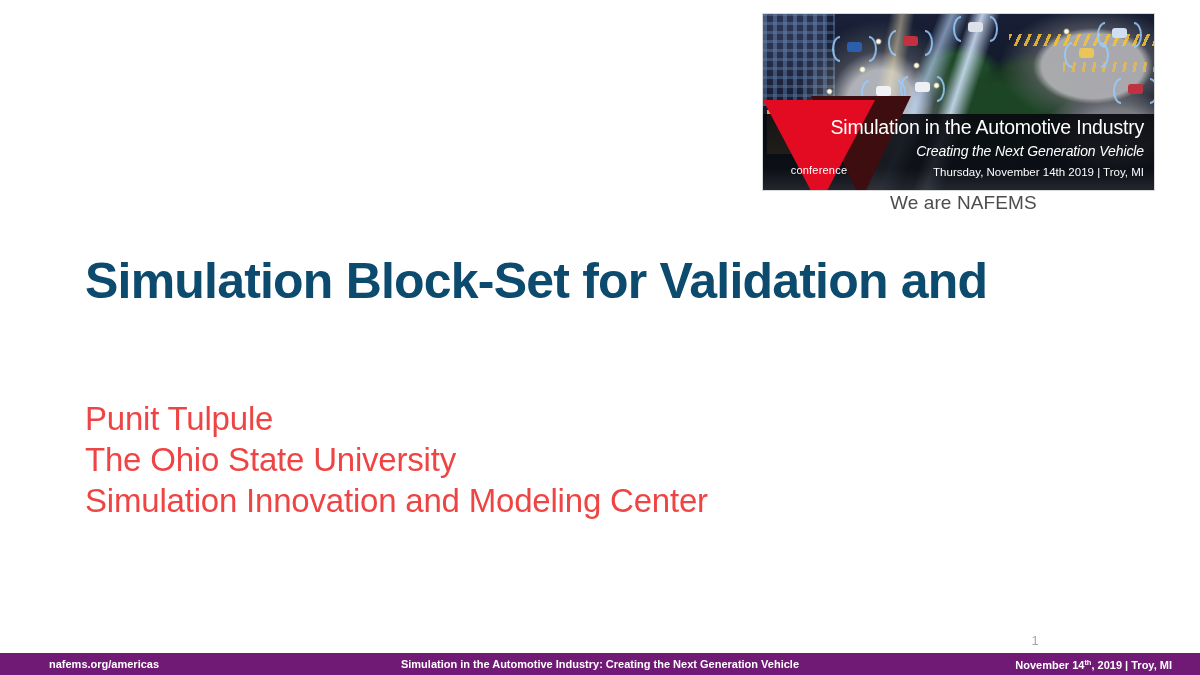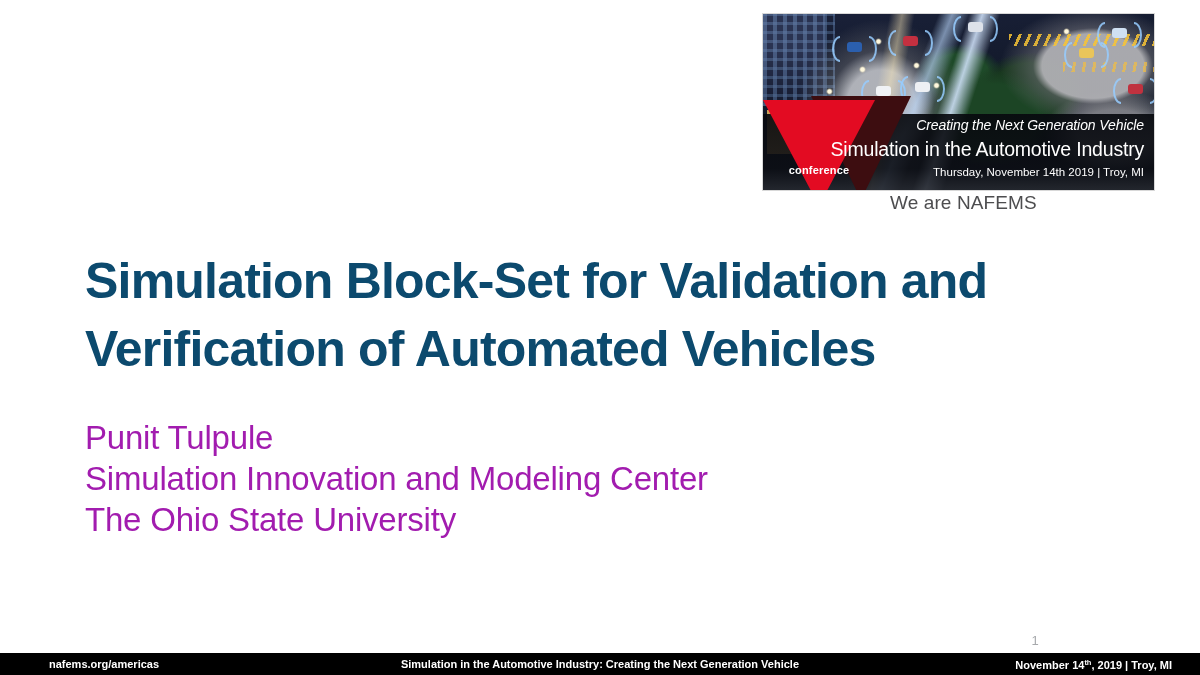--- a/index.html
+++ b/index.html
@@ -141,21 +141,20 @@
   #tri-label {
     position: absolute;
     left: 14px;
     top: 76px;
     width: 84px;
     text-align: center;
     color: #ffffff;
     font-size: 11px;
     letter-spacing: 0.2px;
     white-space: nowrap;
-    font-weight: bold;
   }
 
   
   #banner-band {
     position: absolute;
     left: 0;
     top: 100px;
     width: 393px;
     height: 78px;
     background: linear-gradient(180deg, rgba(7,9,14,0.92) 0%, rgba(12,14,20,0.88) 70%, rgba(40,43,50,0.9) 100%);
@@ -221,47 +220,46 @@
     line-height: 68px;
     letter-spacing: -0.8px;
   }
 
   
   #subtitle {
     position: absolute;
     left: 85px;
     top: 398px;
     width: 1000px;
-    color: #a21caf;
+    color: #ef4444;
     font-size: 33px;
     line-height: 41px;
     font-weight: 400;
     letter-spacing: -0.2px;
-    margin-top: 19px;
   }
 
   
   #page-number {
     position: absolute;
     left: 1000px;
     top: 633px;
     width: 70px;
     text-align: center;
     color: #a7a9ac;
     font-size: 13px;
   }
 
   
   #footer {
     position: absolute;
     left: 0;
     bottom: 0;
     width: 1200px;
     height: 22px;
-    background: #000000;
+    background: #701a75;
     color: #ffffff;
     font-size: 11px;
     font-weight: bold;
   }
   #footer-left {
     position: absolute;
     left: 49px;
     top: 5px;
     white-space: nowrap;
   }
@@ -310,39 +308,38 @@
 
       <div id="banner-band"></div>
 
       <div id="tri-group">
         <div class="tri-dark"></div>
         <div class="tri-red"></div>
         <div id="tri-label">conference</div>
       </div>
 
       <div id="banner-text">
+        <div id="banner-title">Simulation in the Automotive Industry</div>
         <div id="banner-tagline">Creating the Next Generation Vehicle</div>
-        <div id="banner-title">Simulation in the Automotive Industry</div>
         <div id="banner-date">Thursday, November 14th 2019 | Troy, MI</div>
       </div>
 
     </div>
   </div>
 
   <div id="we-are-nafems">We are NAFEMS</div>
 
   <h1 id="title">
     <span>Simulation Block-Set for Validation and</span><br>
-    <span>Verification of Automated Vehicles</span>
   </h1>
 
   <div id="subtitle">
     <div>Punit Tulpule</div>
+    <div>The Ohio State  University</div>
     <div>Simulation Innovation and Modeling Center</div>
-    <div>The Ohio State  University</div>
   </div>
 
   <div id="page-number">1</div>
 
   <div id="footer">
     <div id="footer-left">nafems.org/americas</div>
     <div id="footer-center">Simulation in the Automotive Industry: Creating the Next Generation Vehicle</div>
     <div id="footer-right">
       <span>November 14</span><sup>th</sup><span>, 2019   |  Troy, MI</span>
     </div>

